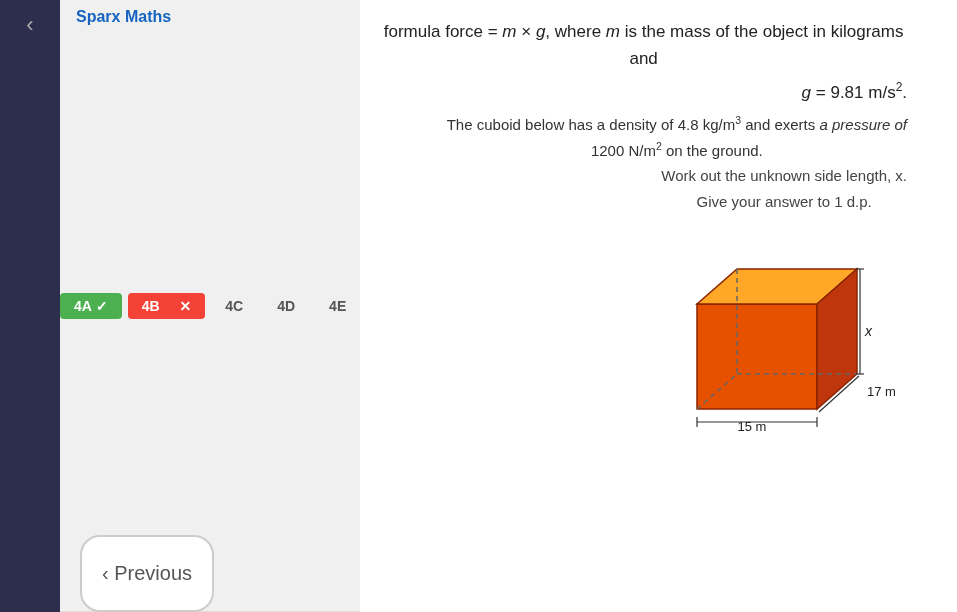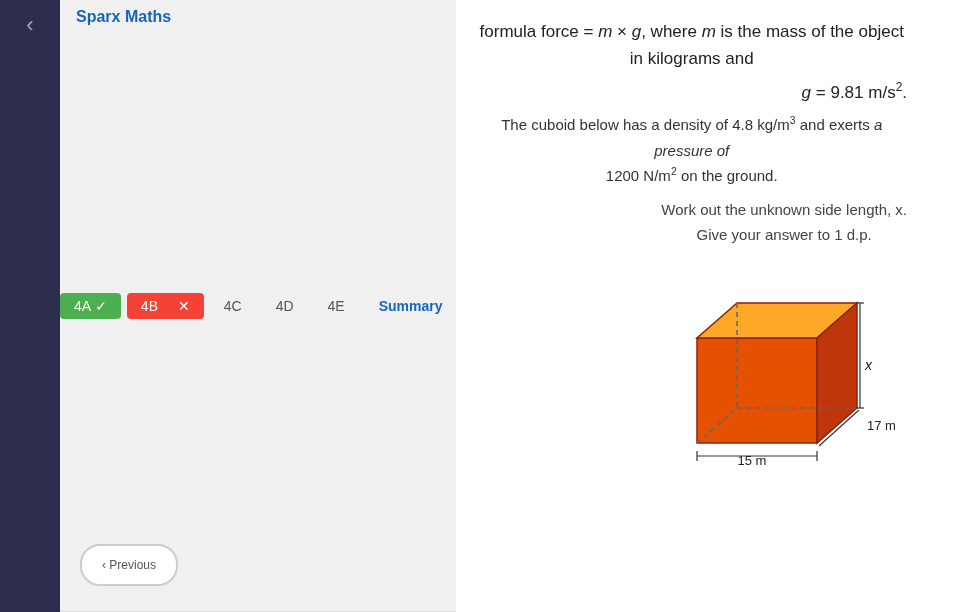--- a/index.html
+++ b/index.html
@@ -55,21 +55,21 @@
       top: 8px;
       color: #1565c0;
       font-weight: bold;
       font-size: 16px;
     }
 
     .tab {
       padding: 5px 14px;
       border-radius: 4px;
       font-size: 14px;
-      font-weight: 400;
+      font-weight: 700;
       cursor: pointer;
     }
 
     .tab-4a {
       background: #4caf50;
       color: white;
       display: flex;
       align-items: center;
       gap: 4px;
     }
@@ -112,47 +112,46 @@
     }
 
     .formula-line .italic {
       font-style: italic;
     }
 
     .problem-text {
       font-size: 15px;
       color: #333;
       text-align: center;
-      margin-bottom: 8px;
       line-height: 1.7;
     }
 
     .work-out-text {
       font-size: 15px;
       color: #444;
       text-align: center;
       line-height: 1.7;
     }
 
     .cuboid-container {
       margin-top: 10px;
       position: relative;
       width: 260px;
       height: 210px;
     }
 
     .prev-button {
       position: absolute;
-      bottom: 26px;
+      bottom: 0;
       left: 20px;
       background: white;
       border: 2px solid #ccc;
       border-radius: 20px;
-      padding: 12px 20px;
-      font-size: 12px;
+      padding: 25px 20px;
+      font-size: 20px;
       color: #555;
       cursor: pointer;
       display: flex;
       align-items: center;
       gap: 4px;
     }
 
     sup {
       font-size: 0.7em;
     }
@@ -177,23 +176,20 @@
       <span>✕</span>
     </div>
     <div class="tab tab-4c">
       <span>4C</span>
     </div>
     <div class="tab tab-4d">
       <span>4D</span>
     </div>
     <div class="tab tab-4e">
       <span>4E</span>
-    </div>
-    <div class="tab tab-summary">
-      <span>Summary</span>
     </div>
   </div>
 
   <div class="content-area">
     <div class="formula-line">
       formula force = <span class="italic">m</span> × <span class="italic">g</span>, where <span class="italic">m</span> is the mass of the object in kilograms and
     </div>
     <div class="formula-line">
       <span class="italic">g</span> = 9.81 m/s<sup>2</sup>.
     </div>

